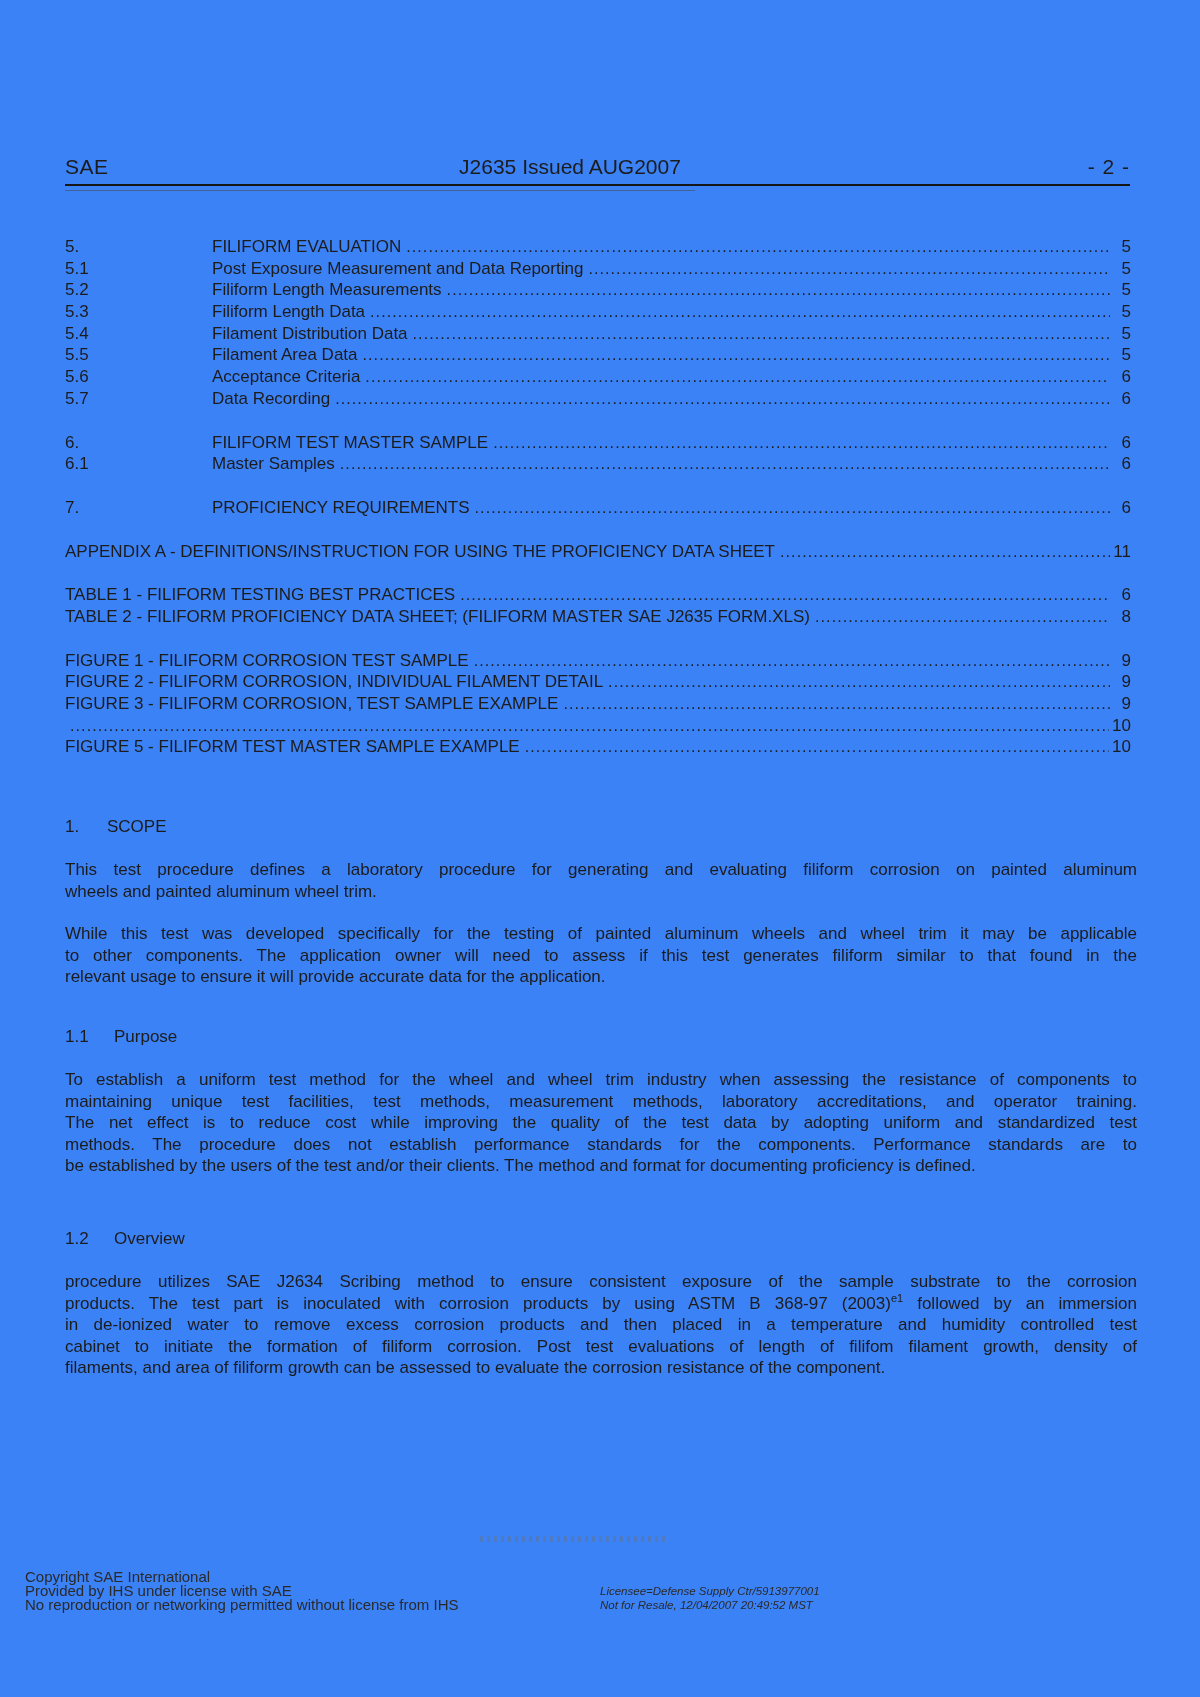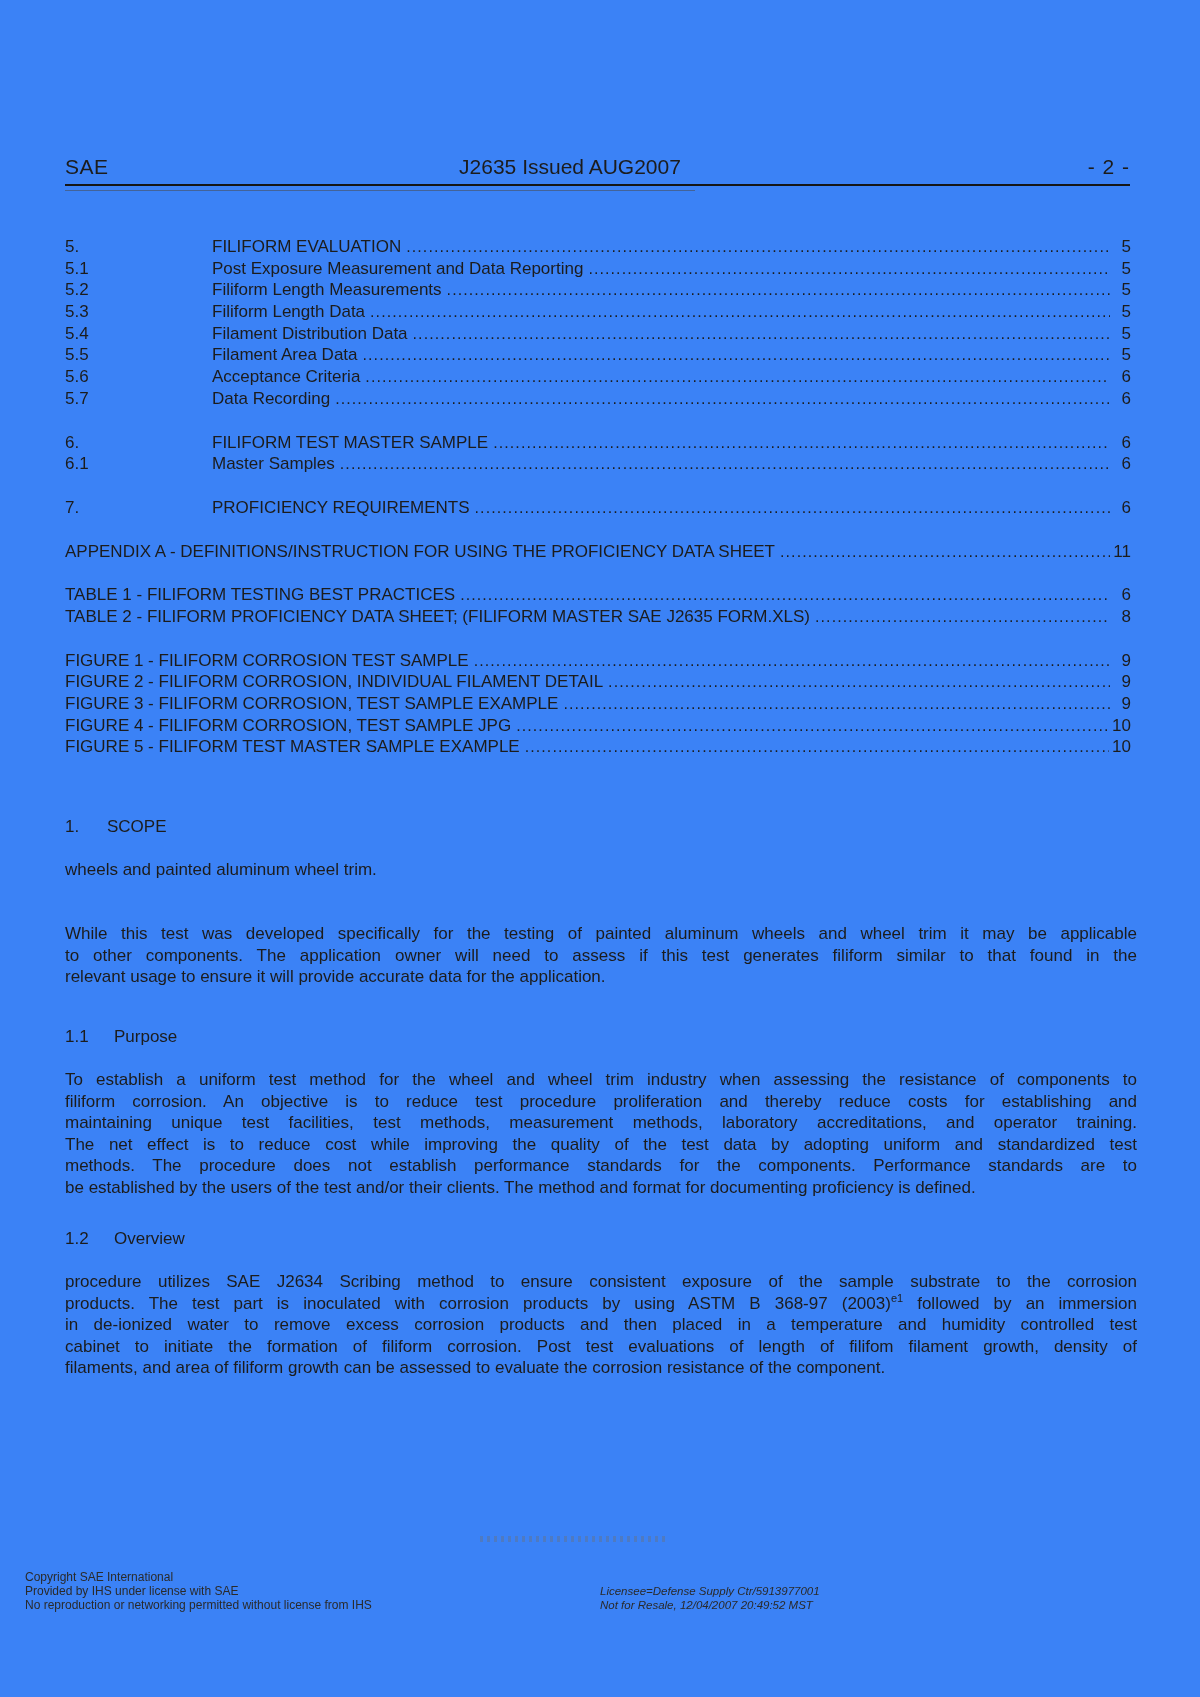--- a/index.html
+++ b/index.html
@@ -31,21 +31,21 @@
   
   .sec-heading { position:absolute; left:65px; display:flex; font-size:17px; white-space:pre; }
   .sec-num-1 { width:42px; flex:0 0 42px; }
   .sec-num-2 { width:49px; flex:0 0 49px; }
   .para { position:absolute; left:65px; width:1072px; font-size:17px; }
   .para .line { height:21.5px; overflow:hidden; text-align:justify; text-align-last:justify; }
   .para .line.last { text-align:left; text-align-last:left; }
   sup { font-size:11px; line-height:0; vertical-align:super; }
 
   
-  .footer-left  { position:absolute; left:25px;  top:1570px; font-size:12px; line-height:14px; color:#2a2a2a; }
+  .footer-left  { position:absolute; left:25px;  top:1570px; font-size:15px; line-height:14px; color:#2a2a2a; }
   .footer-right { position:absolute; left:600px; top:1584px; font-size:11.5px; line-height:14px; color:#2a2a2a;font-style:italic; }
 
   
   .smudge {
     position:absolute; left:480px; top:1536px; width:187px; height:6px; opacity:.55;
     background-image:repeating-linear-gradient(90deg, rgba(110,110,110,.7) 0 3px, transparent 3px 7px);
   }
 </style>
 </head>
 <body>
@@ -160,52 +160,51 @@
           <span class="toc-title">FIGURE 2 - FILIFORM CORROSION, INDIVIDUAL FILAMENT DETAIL</span>
           <span class="leader"></span>
           <span class="toc-page">9</span>
         </div>
         <div class="toc-row">
           <span class="toc-title">FIGURE 3 - FILIFORM CORROSION, TEST SAMPLE EXAMPLE</span>
           <span class="leader"></span>
           <span class="toc-page">9</span>
         </div>
         <div class="toc-row">
-          <span class="toc-title">FIGURE 4 - FILIFORM CORROSION, TEST SAMPLE JPG</span>
           <span class="leader"></span>
           <span class="toc-page">10</span>
         </div>
         <div class="toc-row">
           <span class="toc-title">FIGURE 5 - FILIFORM TEST MASTER SAMPLE EXAMPLE</span>
           <span class="leader"></span>
           <span class="toc-page">10</span>
         </div>
       </div>
     </div>
 
   <div class="sec-heading" style="top:817px;">
     <span class="sec-num-1">1.</span>
     <span>SCOPE</span>
   </div>
   <div class="para" style="top:860px;">
+      <div class="line">This test procedure defines a laboratory procedure for generating and evaluating filiform corrosion on painted aluminum</div>
       <div class="line last">wheels and painted aluminum wheel trim.</div>
     </div>
   <div class="para" style="top:924px;">
       <div class="line">While this test was developed specifically for the testing of painted aluminum wheels and wheel trim it may be applicable</div>
       <div class="line">to other components.  The application owner will need to assess if this test generates filiform similar to that found in the</div>
       <div class="line last">relevant usage to ensure it will provide accurate data for the application.</div>
     </div>
 
   <div class="sec-heading" style="top:1027px;">
     <span class="sec-num-2">1.1</span>
     <span>Purpose</span>
   </div>
   <div class="para" style="top:1070px;">
       <div class="line">To establish a uniform test method for the wheel and wheel trim industry when assessing the resistance of components to</div>
-      <div class="line">filiform corrosion.  An objective is to reduce test procedure proliferation and thereby reduce costs for establishing and</div>
       <div class="line">maintaining unique test facilities, test methods, measurement methods, laboratory accreditations, and operator training.</div>
       <div class="line">The net effect is to reduce cost while improving the quality of the test data by adopting uniform and standardized test</div>
       <div class="line">methods.  The procedure does not establish performance standards for the components.  Performance standards are to</div>
       <div class="line last">be established by the users of the test and/or their clients.  The method and format for documenting proficiency is defined.</div>
     </div>
 
   <div class="sec-heading" style="top:1229px;">
     <span class="sec-num-2">1.2</span>
     <span>Overview</span>
   </div>

